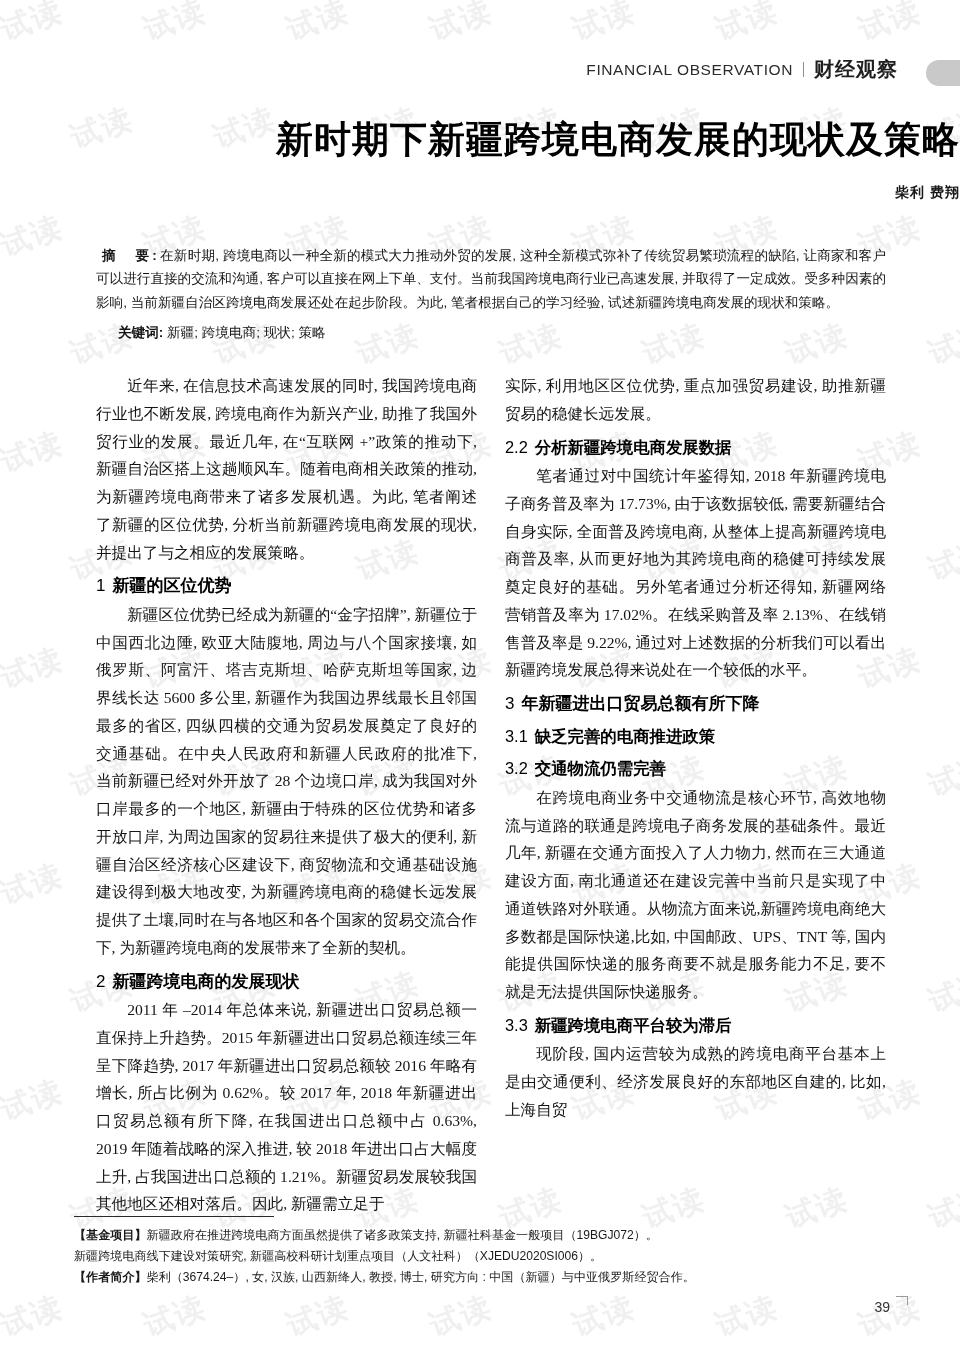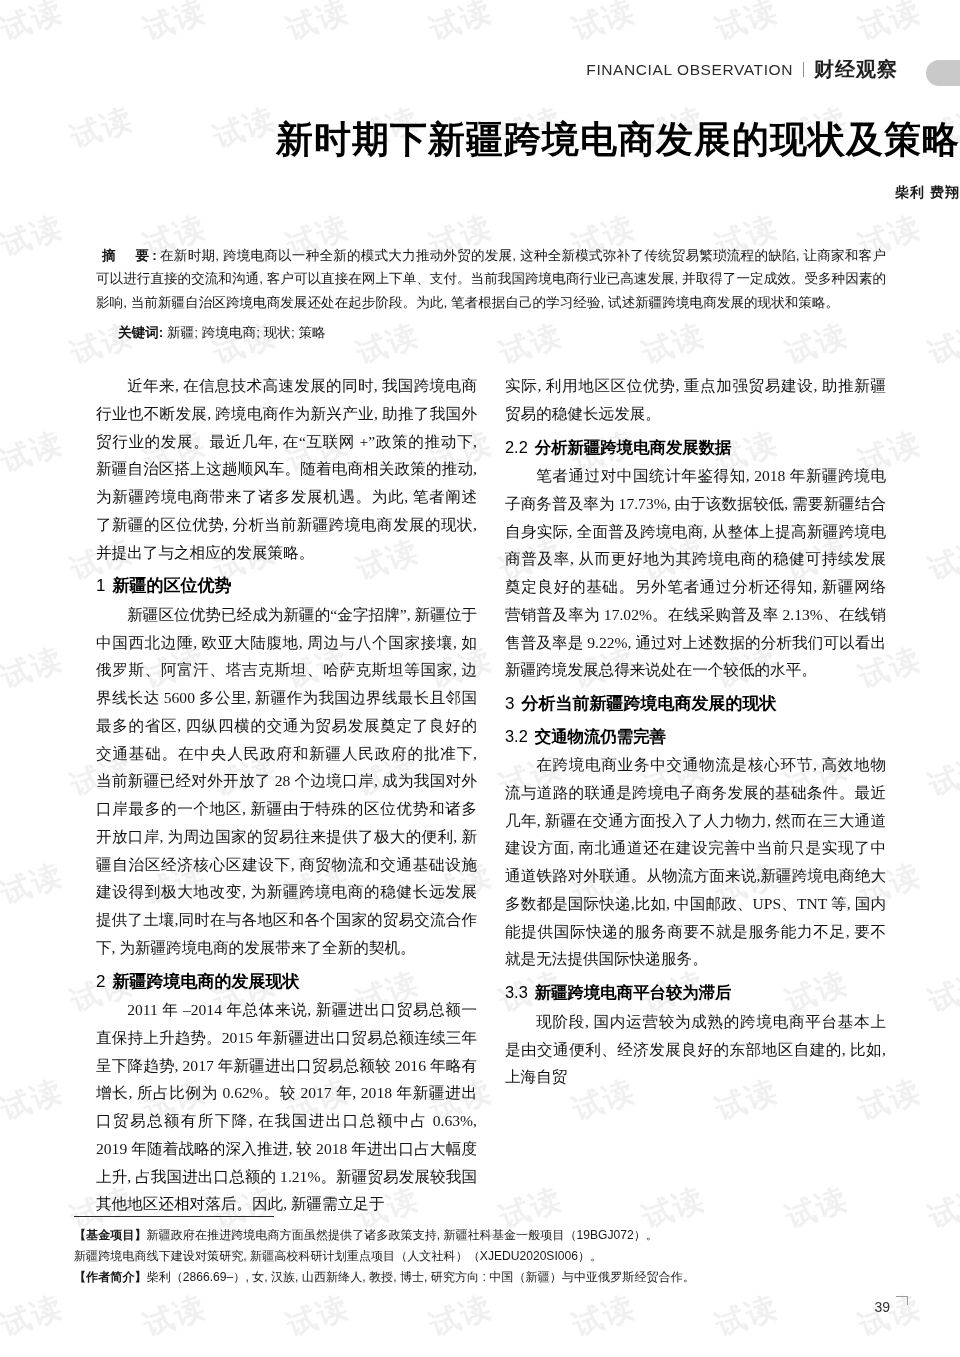--- a/index.html
+++ b/index.html
@@ -352,35 +352,36 @@
 
       <p class="para">2011 年 –2014 年总体来说, 新疆进出口贸易总额一直保持上升趋势。2015 年新疆进出口贸易总额连续三年呈下降趋势, 2017 年新疆进出口贸易总额较 2016 年略有增长, 所占比例为 0.62%。较 2017 年, 2018 年新疆进出口贸易总额有所下降, 在我国进出口总额中占 0.63%, 2019 年随着战略的深入推进, 较 2018 年进出口占大幅度上升, 占我国进出口总额的 1.21%。新疆贸易发展较我国其他地区还相对落后。因此, 新疆需立足于</p>
     </div>
 
     <div class="col">
       <p class="para noindent">实际, 利用地区区位优势, 重点加强贸易建设, 助推新疆贸易的稳健长远发展。</p>
 
       <h2 class="h2lvl"><span class="num">2.2</span><span>分析新疆跨境电商发展数据</span></h2>
       <p class="para">笔者通过对中国统计年鉴得知, 2018 年新疆跨境电子商务普及率为 17.73%, 由于该数据较低, 需要新疆结合自身实际, 全面普及跨境电商, 从整体上提高新疆跨境电商普及率, 从而更好地为其跨境电商的稳健可持续发展奠定良好的基础。另外笔者通过分析还得知, 新疆网络营销普及率为 17.02%。在线采购普及率 2.13%、在线销售普及率是 9.22%, 通过对上述数据的分析我们可以看出新疆跨境发展总得来说处在一个较低的水平。</p>
 
-      <h2 class="h1lvl"><span class="num">3</span><span>分析当前新疆跨境电商发展的现状</span></h2>
-
+      <h2 class="h1lvl"><span class="num">3</span><span>年新疆进出口贸易总额有所下降</span></h2>
+
+      <h2 class="h2lvl"><span class="num">3.1</span><span>缺乏完善的电商推进政策</span></h2>
 
       <h2 class="h2lvl"><span class="num">3.2</span><span>交通物流仍需完善</span></h2>
       <p class="para">在跨境电商业务中交通物流是核心环节, 高效地物流与道路的联通是跨境电子商务发展的基础条件。最近几年, 新疆在交通方面投入了人力物力, 然而在三大通道建设方面, 南北通道还在建设完善中当前只是实现了中通道铁路对外联通。从物流方面来说,新疆跨境电商绝大多数都是国际快递,比如, 中国邮政、UPS、TNT 等, 国内能提供国际快递的服务商要不就是服务能力不足, 要不就是无法提供国际快递服务。</p>
 
       <h2 class="h2lvl"><span class="num">3.3</span><span>新疆跨境电商平台较为滞后</span></h2>
       <p class="para">现阶段, 国内运营较为成熟的跨境电商平台基本上是由交通便利、经济发展良好的东部地区自建的, 比如, 上海自贸</p>
     </div>
 
   </div>
 
   <div id="footnote-area">
     <div id="footnote-rule"></div>
     <p class="fn"><b>【基金项目】</b><span>新疆政府在推进跨境电商方面虽然提供了诸多政策支持, 新疆社科基金一般项目（19BGJ072）。</span></p>
     <p class="fn">新疆跨境电商线下建设对策研究, 新疆高校科研计划重点项目（人文社科）（XJEDU2020SI006）。</p>
-    <p class="fn"><b>【作者简介】</b><span>柴利（2866.69–）, 女, 汉族, 山西新绛人, 教授, 博士, 研究方向 : 中国（新疆）与中亚俄罗斯经贸合作。</span></p>
+    <p class="fn"><b>【作者简介】</b><span>柴利（3674.24–）, 女, 汉族, 山西新绛人, 教授, 博士, 研究方向 : 中国（新疆）与中亚俄罗斯经贸合作。</span></p>
   </div>
 
   <div id="pagenum">39</div>
   <div id="pagecorner"></div>
 
 </div>
 
 </body></html>

